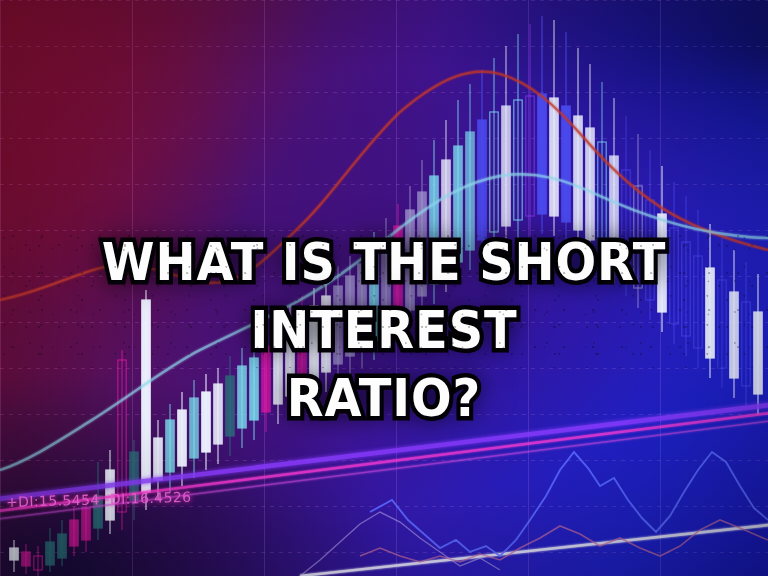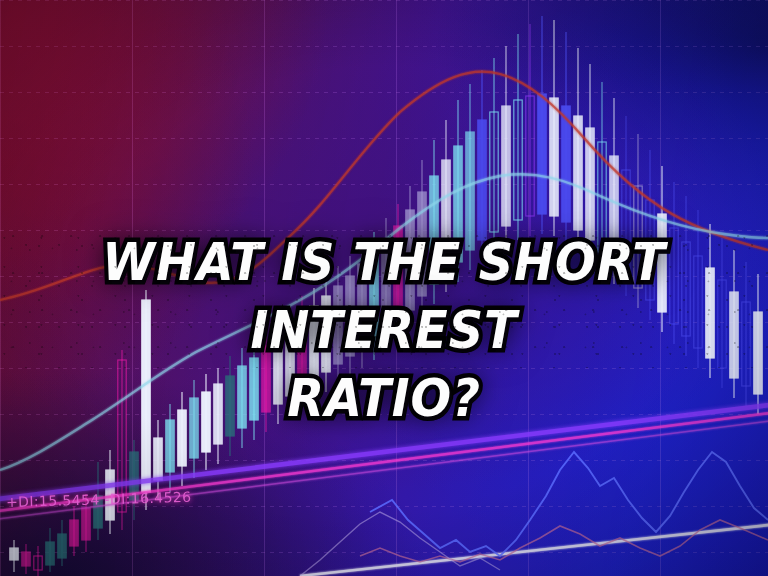--- a/index.html
+++ b/index.html
@@ -56,21 +56,20 @@
     text-shadow:0 0 5px rgba(255,70,200,.85),0 0 11px rgba(255,60,190,.45);
     white-space:nowrap;
     transform:rotate(-1.6deg);transform-origin:left center;
     opacity:.95;
   }
   
   .headline{
     position:absolute;left:0;right:0;top:228px;
     text-align:center;
     pointer-events:none;
-    font-style:italic;
   }
   .headline .line{
     display:block;
     font-family:"DejaVu Sans",sans-serif;
     font-weight:bold;
     font-size:52px;
     line-height:68px;
     letter-spacing:1px;
     color:#fdfdfd;
     transform:scaleX(.92);

